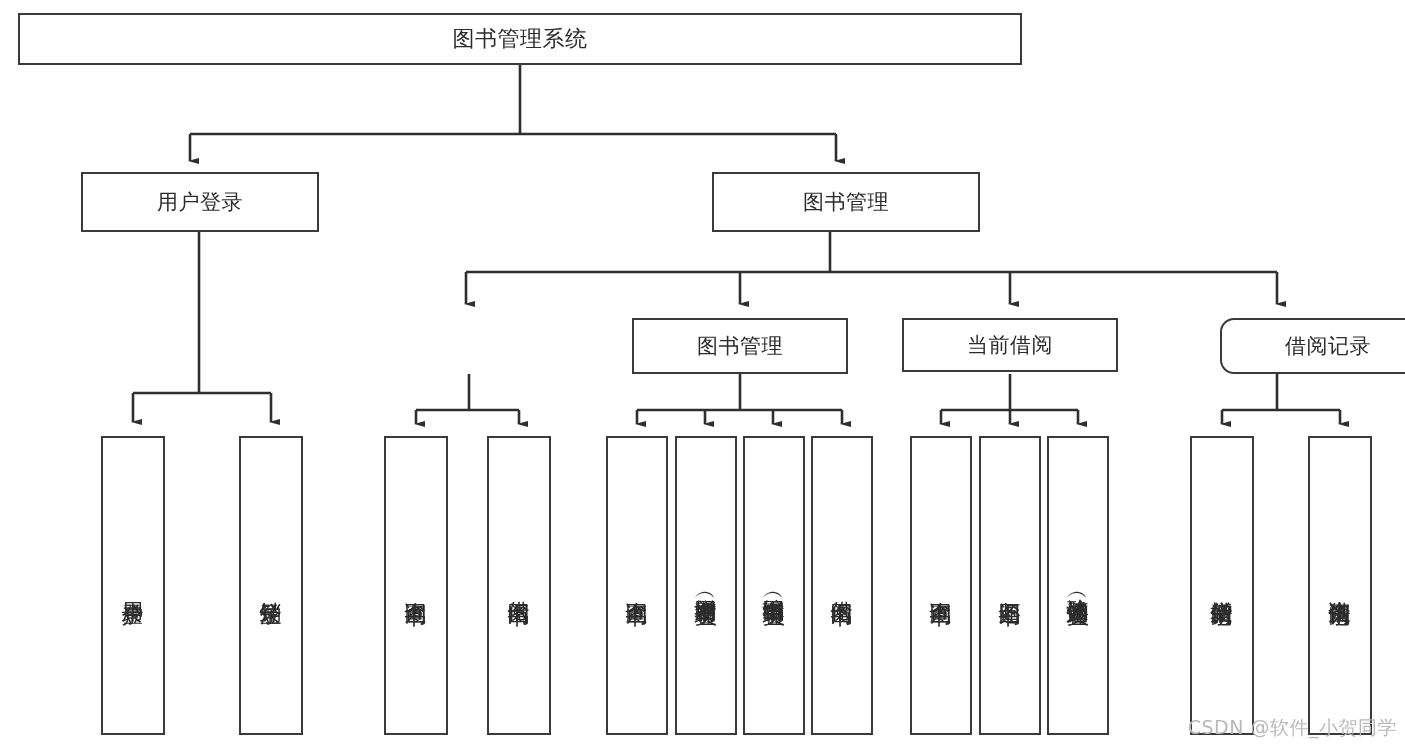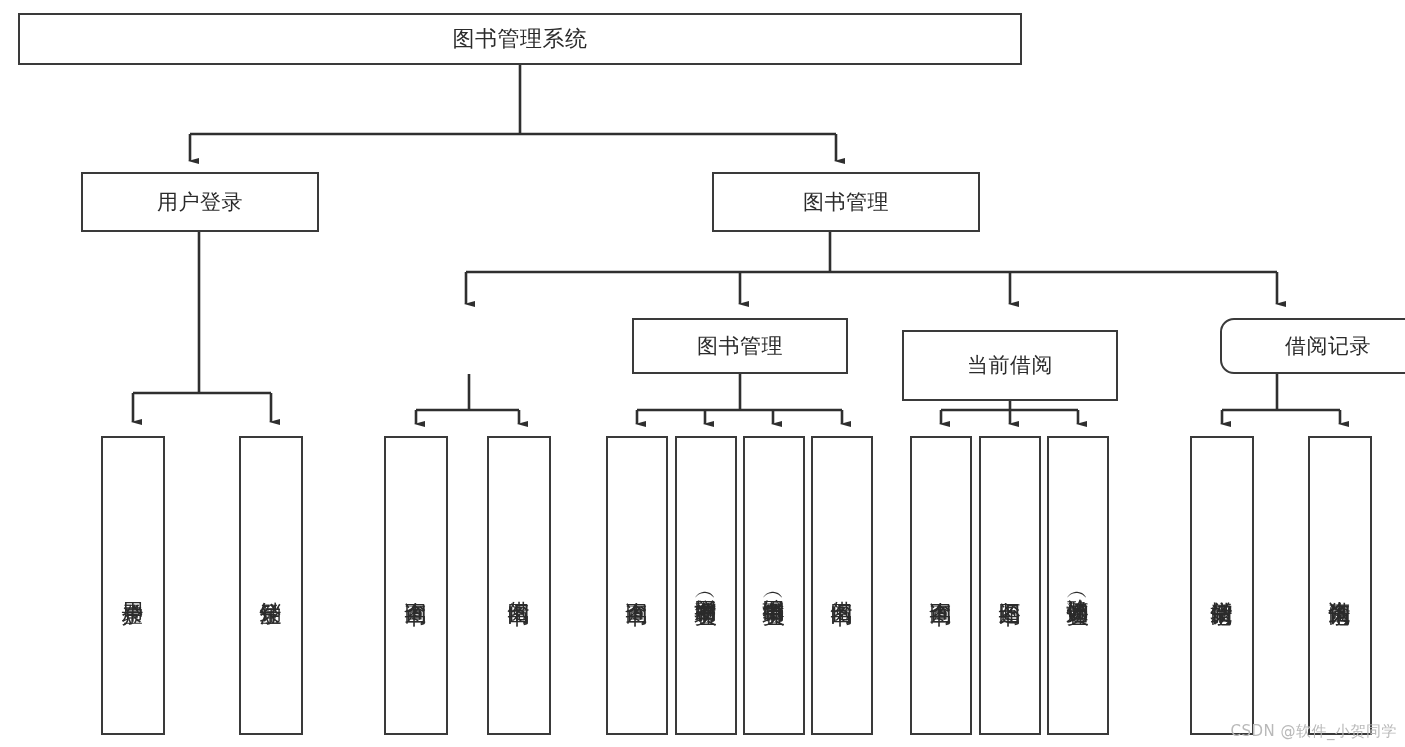--- a/index.html
+++ b/index.html
@@ -56,21 +56,21 @@
     letter-spacing: 1px;
     max-height: 280px;
   }
   #root-node .label {
     font-size: 22px;
   }
   #watermark {
     position: absolute;
     right: 8px;
     bottom: 6px;
-    font-size: 15px;
+    font-size: 19px;
     color: #b9b9b9;
     letter-spacing: 0.5px;
     white-space: nowrap;
     user-select: none;
   }
 </style>
 </head>
 <body>
 
 <div id="canvas">
@@ -135,21 +135,21 @@
 
   <div class="node horiz" style="left:712px; top:172px; width:268px; height:60px;">
     <span class="label">图书管理</span>
   </div>
 
 
   <div class="node horiz" style="left:632px; top:318px; width:216px; height:56px;">
     <span class="label">图书管理</span>
   </div>
 
-  <div class="node horiz" style="left:902px; top:318px; width:216px; height:71px;margin-top:12px;">
+  <div class="node horiz" style="left:902px; top:318px; width:216px; height:54px;">
     <span class="label">当前借阅</span>
   </div>
 
   <div class="node horiz" style="left:1220px; top:318px; width:216px; height:56px;border-radius:14px;">
     <span class="label">借阅记录</span>
   </div>
 
   <div class="node vert" style="left:101px; top:436px; width:64px; height:299px;">
     <span class="label">用户登录</span>
   </div>

